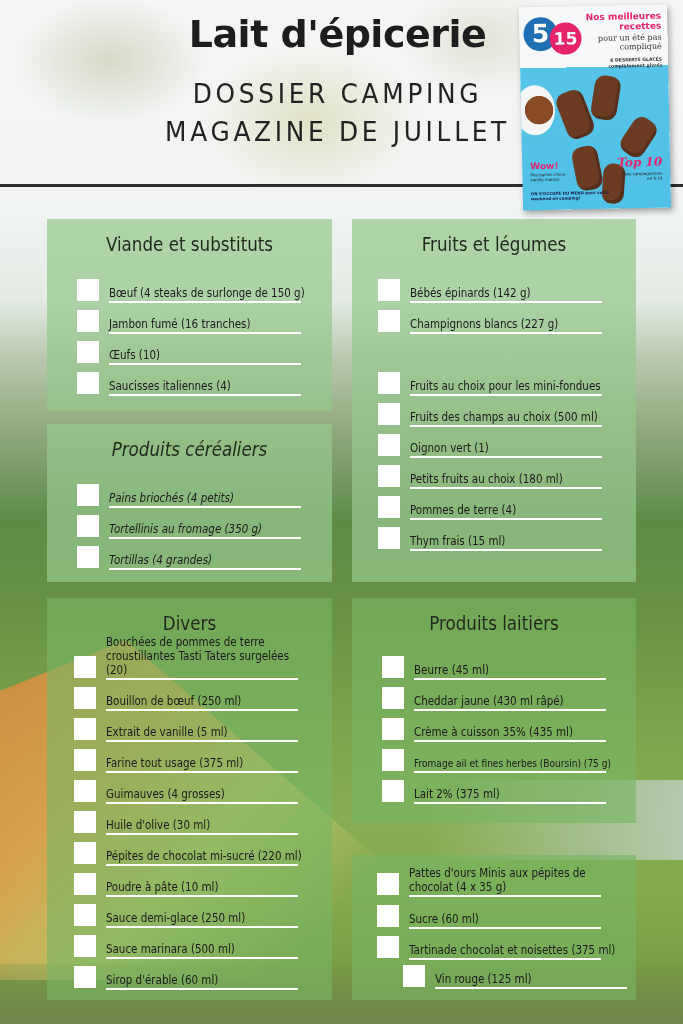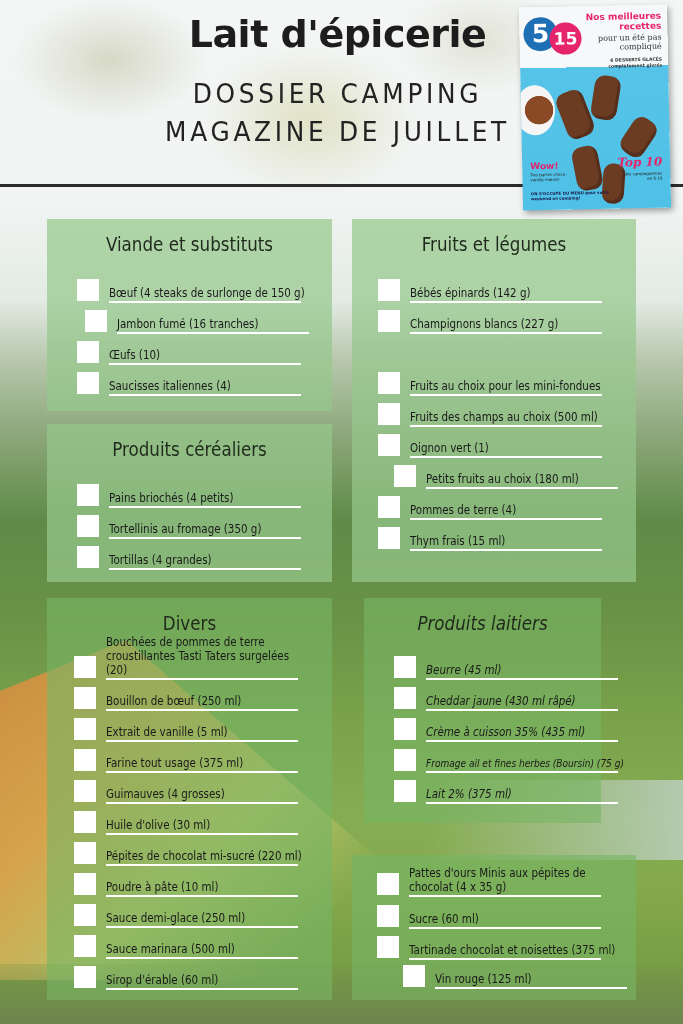--- a/index.html
+++ b/index.html
@@ -184,38 +184,38 @@
   </div>
 </div>
 
 <div class="panel" style="left:47px;top:219px;width:285px;height:192px;">
   <div class="panel-title" style="top:14px;">Viande et substituts</div>
   <div class="item" style="left:30px;top:60px;width:250px;">
     <div class="checkbox"></div>
     <div class="item-label">Bœuf (4 steaks de surlonge de 150 g)</div>
     <div class="item-line"></div>
   </div>
-  <div class="item" style="left:30px;top:91px;width:250px;margin-left:8px;">
+  <div class="item" style="left:30px;top:91px;width:250px;">
     <div class="checkbox"></div>
     <div class="item-label">Jambon fumé (16 tranches)</div>
     <div class="item-line"></div>
   </div>
   <div class="item" style="left:30px;top:122px;width:250px;">
     <div class="checkbox"></div>
     <div class="item-label">Œufs (10)</div>
     <div class="item-line"></div>
   </div>
   <div class="item" style="left:30px;top:153px;width:250px;">
     <div class="checkbox"></div>
     <div class="item-label">Saucisses italiennes (4)</div>
     <div class="item-line"></div>
   </div>
 </div>
 
-<div class="panel" style="left:47px;top:424px;width:285px;height:158px;">
+<div class="panel" style="left:47px;top:424px;width:285px;height:158px;font-style:italic;">
   <div class="panel-title" style="top:14px;">Produits céréaliers</div>
   <div class="item" style="left:30px;top:60px;width:250px;">
     <div class="checkbox"></div>
     <div class="item-label">Pains briochés (4 petits)</div>
     <div class="item-line"></div>
   </div>
   <div class="item" style="left:30px;top:91px;width:250px;">
     <div class="checkbox"></div>
     <div class="item-label">Tortellinis au fromage (350 g)</div>
     <div class="item-line"></div>
@@ -247,21 +247,21 @@
   <div class="item" style="left:26px;top:184px;width:255px;">
     <div class="checkbox"></div>
     <div class="item-label">Fruits des champs au choix (500 ml)</div>
     <div class="item-line"></div>
   </div>
   <div class="item" style="left:26px;top:215px;width:255px;">
     <div class="checkbox"></div>
     <div class="item-label">Oignon vert (1)</div>
     <div class="item-line"></div>
   </div>
-  <div class="item" style="left:26px;top:246px;width:255px;margin-left:16px;">
+  <div class="item" style="left:26px;top:246px;width:255px;">
     <div class="checkbox"></div>
     <div class="item-label">Petits fruits au choix (180 ml)</div>
     <div class="item-line"></div>
   </div>
   <div class="item" style="left:26px;top:277px;width:255px;">
     <div class="checkbox"></div>
     <div class="item-label">Pommes de terre (4)</div>
     <div class="item-line"></div>
   </div>
   <div class="item" style="left:26px;top:308px;width:255px;">
@@ -323,21 +323,21 @@
     <div class="item-label">Sauce marinara (500 ml)</div>
     <div class="item-line"></div>
   </div>
   <div class="item" style="left:27px;top:368px;width:255px;">
     <div class="checkbox"></div>
     <div class="item-label">Sirop d'érable (60 ml)</div>
     <div class="item-line"></div>
   </div>
 </div>
 
-<div class="panel dim" style="left:364px;top:598px;width:237px;height:225px;font-style:italic;">
+<div class="panel dim" style="left:352px;top:598px;width:284px;height:225px;">
   <div class="panel-title" style="top:14px;">Produits laitiers</div>
   <div class="item" style="left:30px;top:58px;width:252px;">
     <div class="checkbox"></div>
     <div class="item-label">Beurre (45 ml)</div>
     <div class="item-line"></div>
   </div>
   <div class="item" style="left:30px;top:89px;width:252px;">
     <div class="checkbox"></div>
     <div class="item-label">Cheddar jaune (430 ml râpé)</div>
     <div class="item-line"></div>

